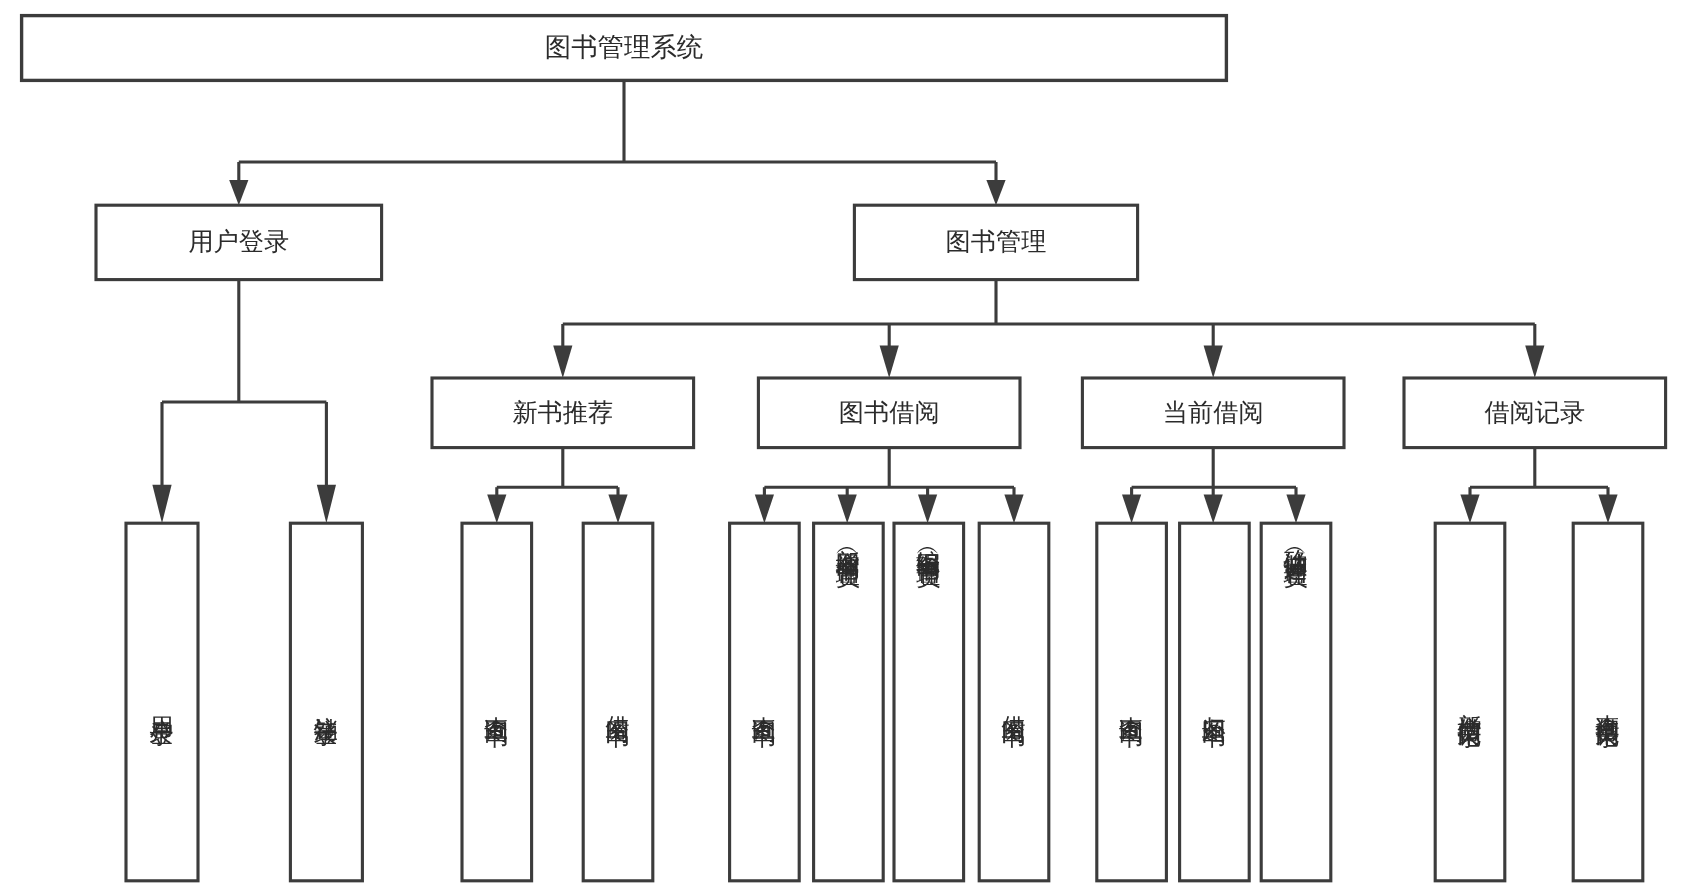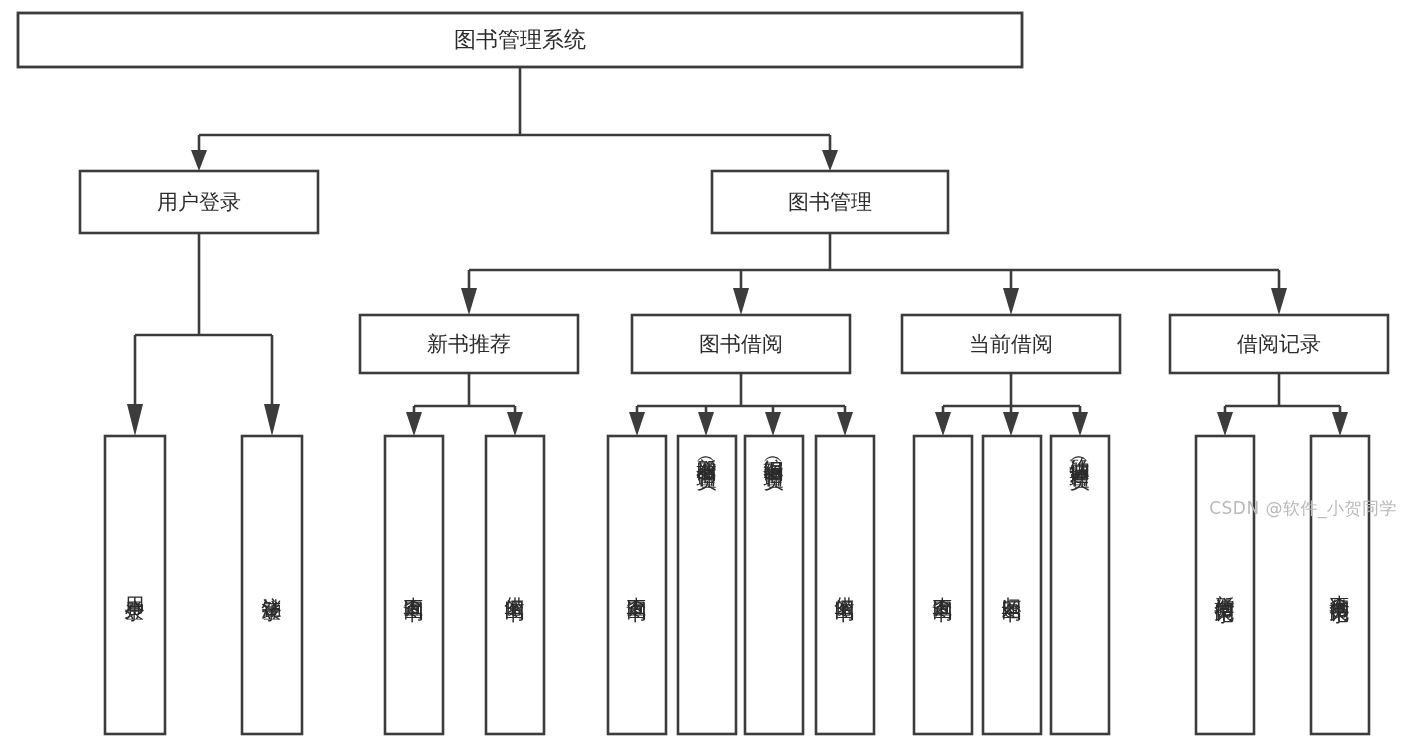--- a/index.html
+++ b/index.html
@@ -218,14 +218,13 @@
   <div class="vlabel" style="left:745px; top:436px; width:58px; height:298px; justify-content:flex-start; padding-top:6px; box-sizing:border-box;">编辑图书（管理员）</div>
   <div class="vlabel" style="left:816px; top:436px; width:58px; height:298px;">借阅图书</div>
 
   <div class="vlabel" style="left:914px; top:436px; width:58px; height:298px;">查询图书</div>
   <div class="vlabel" style="left:983px; top:436px; width:58px; height:298px;">归还图书</div>
   <div class="vlabel" style="left:1051px; top:436px; width:58px; height:298px; justify-content:flex-start; padding-top:6px; box-sizing:border-box;">确认归还（管理员）</div>
 
   <div class="vlabel" style="left:1196px; top:436px; width:58px; height:298px;">新增借阅记录</div>
   <div class="vlabel" style="left:1311px; top:436px; width:58px; height:298px;">查询借阅记录</div>
 
-  <div class="watermark">CSDN @软件_小贺同学</div>
 </div>
 
 </body></html>

